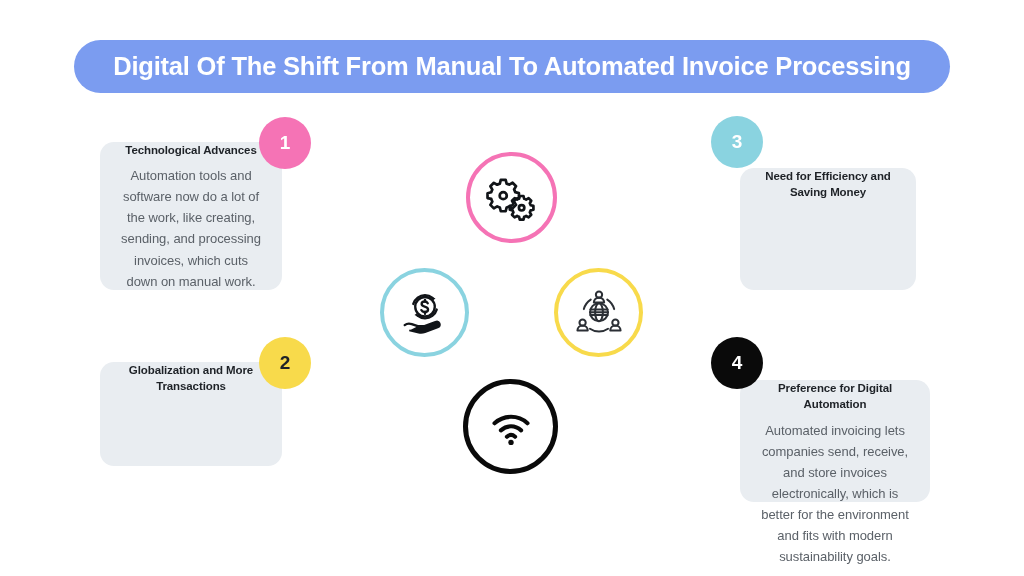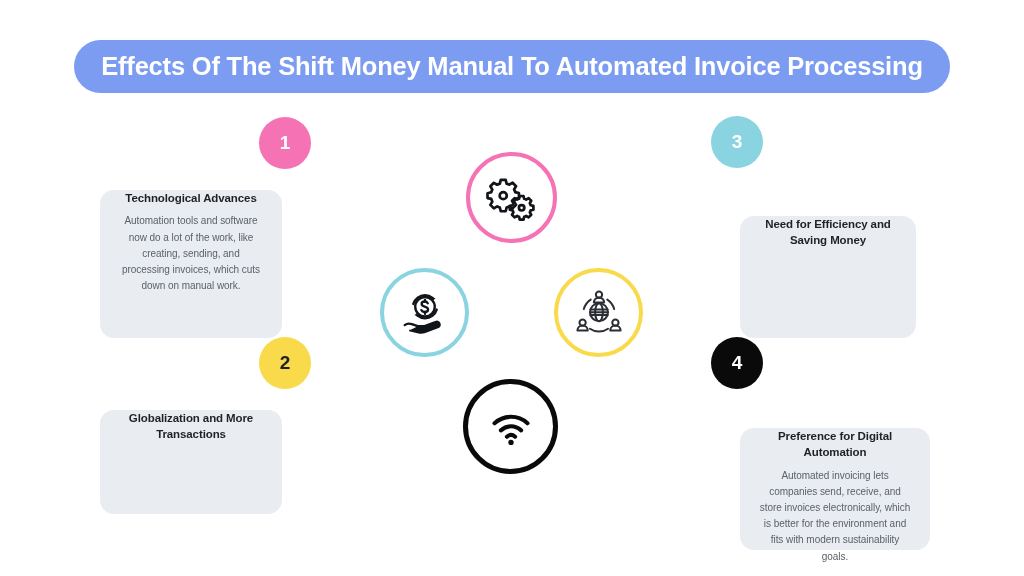--- a/index.html
+++ b/index.html
@@ -31,35 +31,34 @@
 
   
   .card {
     position: absolute;
     background: #e9edf1;
     border-radius: 14px;
     padding: 0 18px;
     display: flex;
     flex-direction: column;
     align-items: center;
-    justify-content: flex-start;
-    margin-top: 48px;
+    justify-content: space-between;
   }
   .card-title {
     color: #1e2227;
     font-size: 11.5px;
     font-weight: bold;
     line-height: 1.42;
     text-align: center;
     margin-bottom: 7px;
     letter-spacing: -0.1px;
   }
   .card-body {
     color: #5b6168;
-    font-size: 10px;
+    font-size: 13px;
     line-height: 1.62;
     text-align: center;
     letter-spacing: -0.05px;
   }
 
   #card1 { left: 100px; top: 142px; width: 182px; height: 148px; }
   #card2 { left: 100px; top: 362px; width: 182px; height: 104px; }
   #card3 { left: 740px; top: 168px; width: 176px; height: 122px; }
   #card4 { left: 740px; top: 380px; width: 190px; height: 122px; }
 
@@ -90,21 +89,21 @@
   #icon-wifi    { left: 463px; top: 379px; width: 95px;  height: 95px;  border: 5px solid #0a0a0a; }
 
   .glyph { display: block; }
 </style>
 </head>
 <body>
 
 <div id="stage">
 
   <div class="title-banner">
-    <div class="title-text">Effects Of The Shift Money Manual To Automated Invoice Processing</div>
+    <div class="title-text">Digital Of The Shift From Manual To Automated Invoice Processing</div>
   </div>
 
   <div class="card" id="card1">
     <div class="card-title">Technological Advances</div>
     <div class="card-body">Automation tools and software now do a lot of the work, like creating, sending, and processing invoices, which cuts down on manual work.</div>
   </div>
   <div class="badge" id="badge1">
     <span>1</span>
   </div>
 

